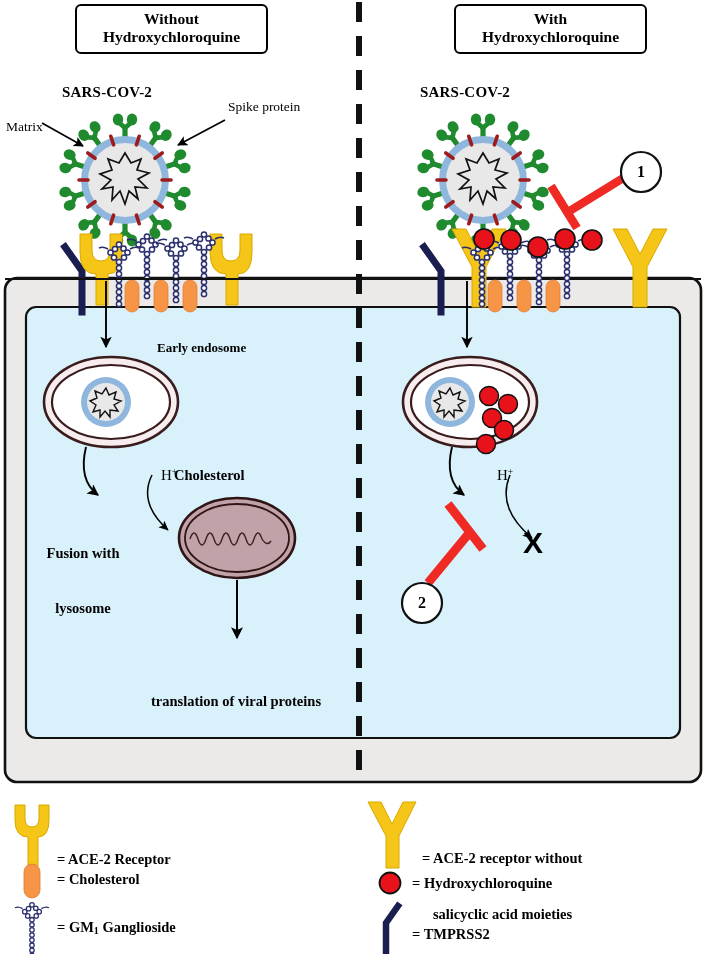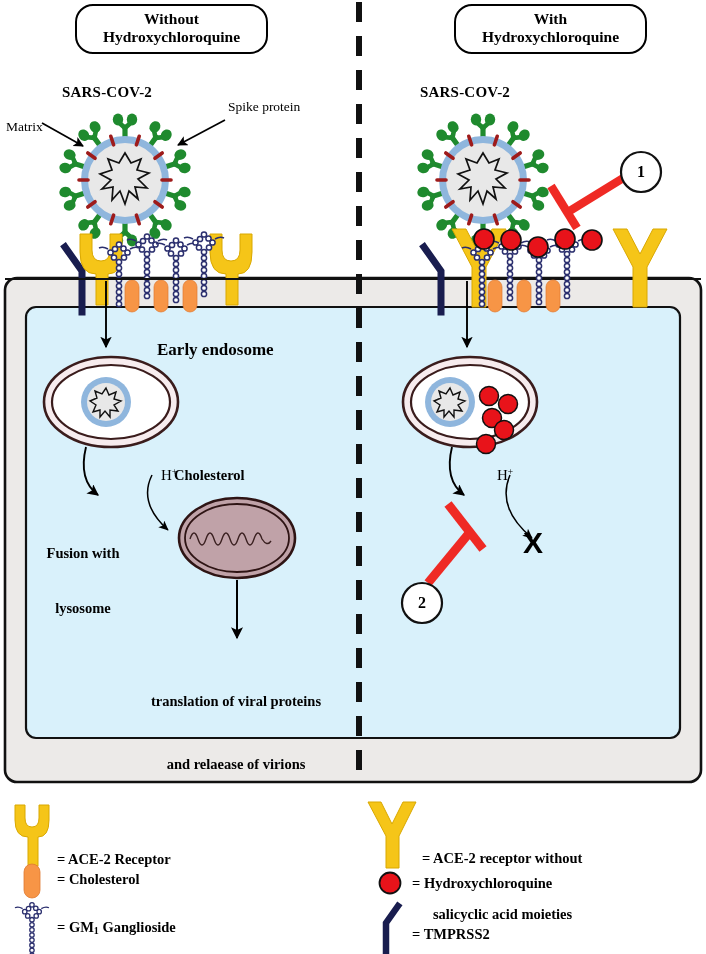--- a/index.html
+++ b/index.html
@@ -1,20 +1,20 @@
 <!DOCTYPE html>
 <html><head>
 <meta charset="utf-8">
 <style>
   html,body{margin:0;padding:0;background:#ffffff;}
   body{width:706px;height:954px;position:relative;overflow:hidden;
        font-family:"Liberation Serif","DejaVu Serif",serif;color:#000;}
   .fig{position:absolute;inset:0;}
   svg.layer{position:absolute;left:0;top:0;width:706px;height:954px;}
-  .hdrbox{position:absolute;border:2px solid #000;border-radius:18px;background:#fff;
+  .hdrbox{position:absolute;border:2px solid #000;border-radius:6px;background:#fff;
           text-align:center;font-weight:bold;font-size:15.5px;line-height:1.18;
           padding:4px 10px 5px;box-sizing:border-box;}
   .lbl{position:absolute;white-space:pre;}
   .lbl.b{font-weight:bold;}
   .lbl.c{text-align:center;}
   #hdr-left{left:75px;top:4px;width:193px;}
   #hdr-right{left:454px;top:4px;width:193px;}
   .sars{font-size:15px;font-weight:bold;letter-spacing:.2px;}
   .plain{font-size:13.5px;}
   .sub{font-size:10px;vertical-align:-2px;}
@@ -318,34 +318,33 @@
 
     <g>
       <path d="M398,906 L386,923 L386,951" stroke="#191d4f" stroke-width="6.5" fill="none" stroke-linecap="square"></path>
     </g>
   </svg>
 
   <div class="lbl sars" style="left:62px;top:84px;">SARS-COV-2</div>
   <div class="lbl plain" style="left:6px;top:119px;">Matrix</div>
   <div class="lbl plain" style="left:228px;top:99px;">Spike protein</div>
 
-  <div class="lbl b" style="left:157px;top:340px;font-size:17px;">Early endosome</div>
+  <div class="lbl b" style="left:157px;top:340px;font-size:13px;">Early endosome</div>
 
   <div class="lbl plain" style="left:161px;top:467px;font-size:15px;"><span>H</span><span class="sup">+</span></div>
 
   <div class="lbl b" style="left:174px;top:467px;font-size:14.5px;">Cholesterol</div>
 
   <div class="lbl b c" style="left:28px;top:508px;width:110px;font-size:14.5px;line-height:1.25;">
     <div>Fusion with</div>
     <div>lysosome</div>
   </div>
 
   <div class="lbl b c" style="left:110px;top:649px;width:252px;font-size:14.5px;line-height:1.45;">
     <div>translation of viral proteins</div>
-    <div>and relaease of virions</div>
   </div>
 
   <div class="lbl sars" style="left:420px;top:84px;">SARS-COV-2</div>
 
   <div class="numtxt" style="left:629px;top:163px;">1</div>
   <div class="numtxt" style="left:410px;top:594px;">2</div>
 
   <div class="lbl plain" style="left:497px;top:467px;font-size:15px;"><span>H</span><span class="sup">+</span></div>
 
   <div class="xmark" style="left:523px;top:526px;">X</div>

